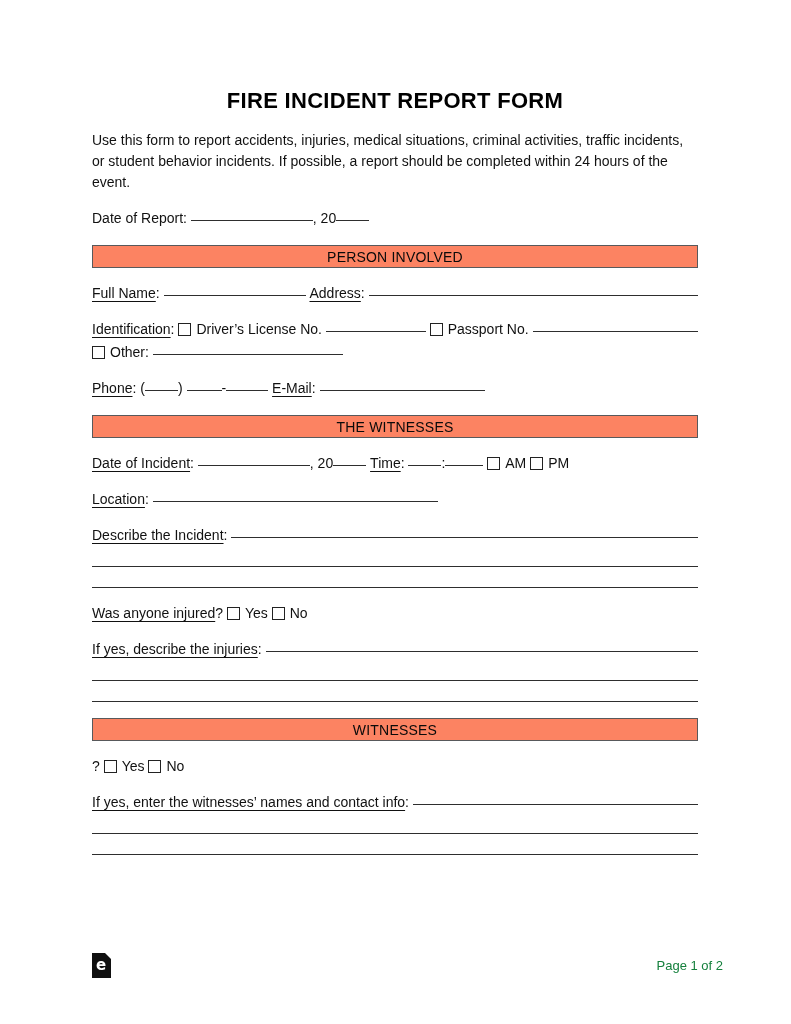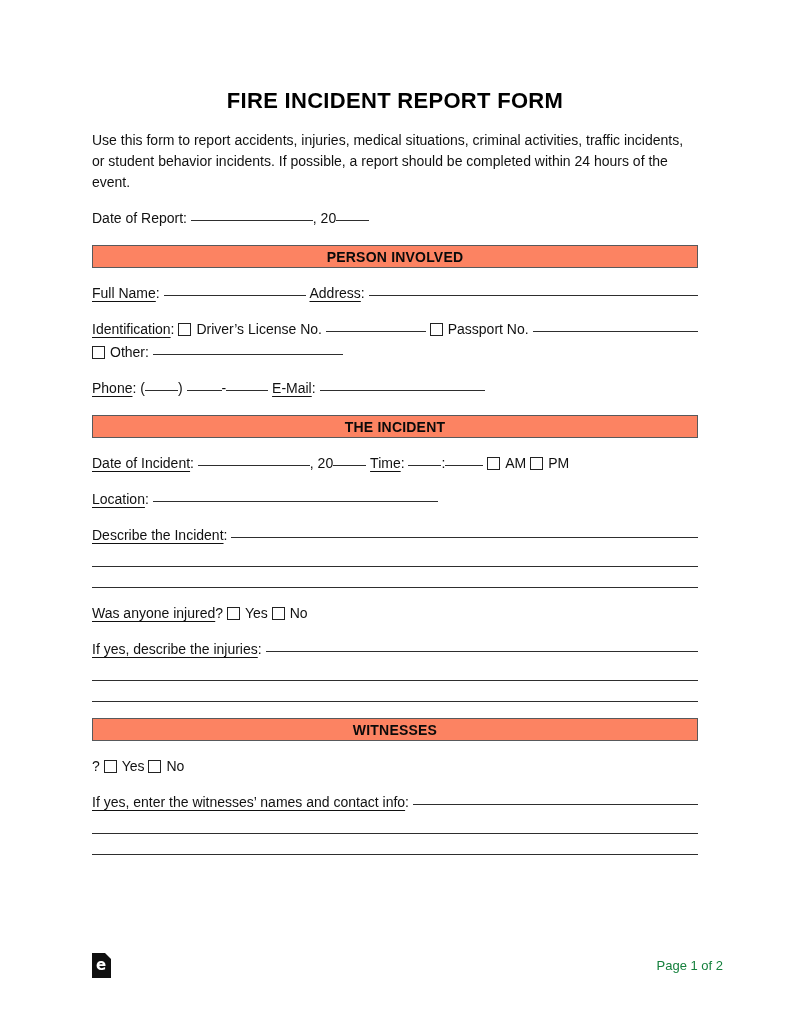--- a/index.html
+++ b/index.html
@@ -14,21 +14,21 @@
     font-size:22px; font-weight:bold; text-align:center;
     margin:0; letter-spacing:0.3px; color:#000;
   }
   .intro { font-size:14px; line-height:21px; margin:16px 0 0 0; }
   .bar {
     height:23px; box-sizing:border-box; margin-top:16px;
     border:1px solid var(--bar-border, #58595B);
     background:var(--bar-fill, #FC8362);
     display:flex; align-items:center; justify-content:center;
   }
-  .bar-label { font-weight:bold; font-size:14px; color:#0a0a0a; letter-spacing:0.2px; }
+  .bar-label { font-weight:normal; font-size:14px; color:#0a0a0a; letter-spacing:0.2px; }
   .line {
     display:flex; align-items:center; margin-top:15px;
     line-height:21px; font-size:14px;
   }
   .line.cont { margin-top:2px; }
   .line span { white-space:pre; }
   .lbl { text-decoration:underline; text-underline-offset:3px; text-decoration-thickness:1px; }
   .blank {
     display:inline-block; height:0; border-bottom:1px solid #2e2e2e;
     margin-bottom:-3px; flex:0 0 auto;
@@ -102,21 +102,21 @@
         <span class="txt">) </span>
         <span class="blank" style="width: 35px;"></span>
         <span class="txt">-</span>
         <span class="blank" style="width: 42px;"></span>
         <span class="txt"> </span>
         <span class="lbl">E-Mail</span>
         <span class="txt">: </span>
         <span class="blank" style="width: 165px;"></span>
       </div>
       <div class="bar">
-        <span class="bar-label">THE INCIDENT</span>
+        <span class="bar-label">THE WITNESSES</span>
       </div>
       <div class="line">
         <span class="lbl">Date of Incident</span>
         <span class="txt">: </span>
         <span class="blank" style="width: 112px;"></span>
         <span class="txt">, 20</span>
         <span class="blank" style="width: 33px;"></span>
         <span class="txt"> </span>
         <span class="lbl">Time</span>
         <span class="txt">: </span>

